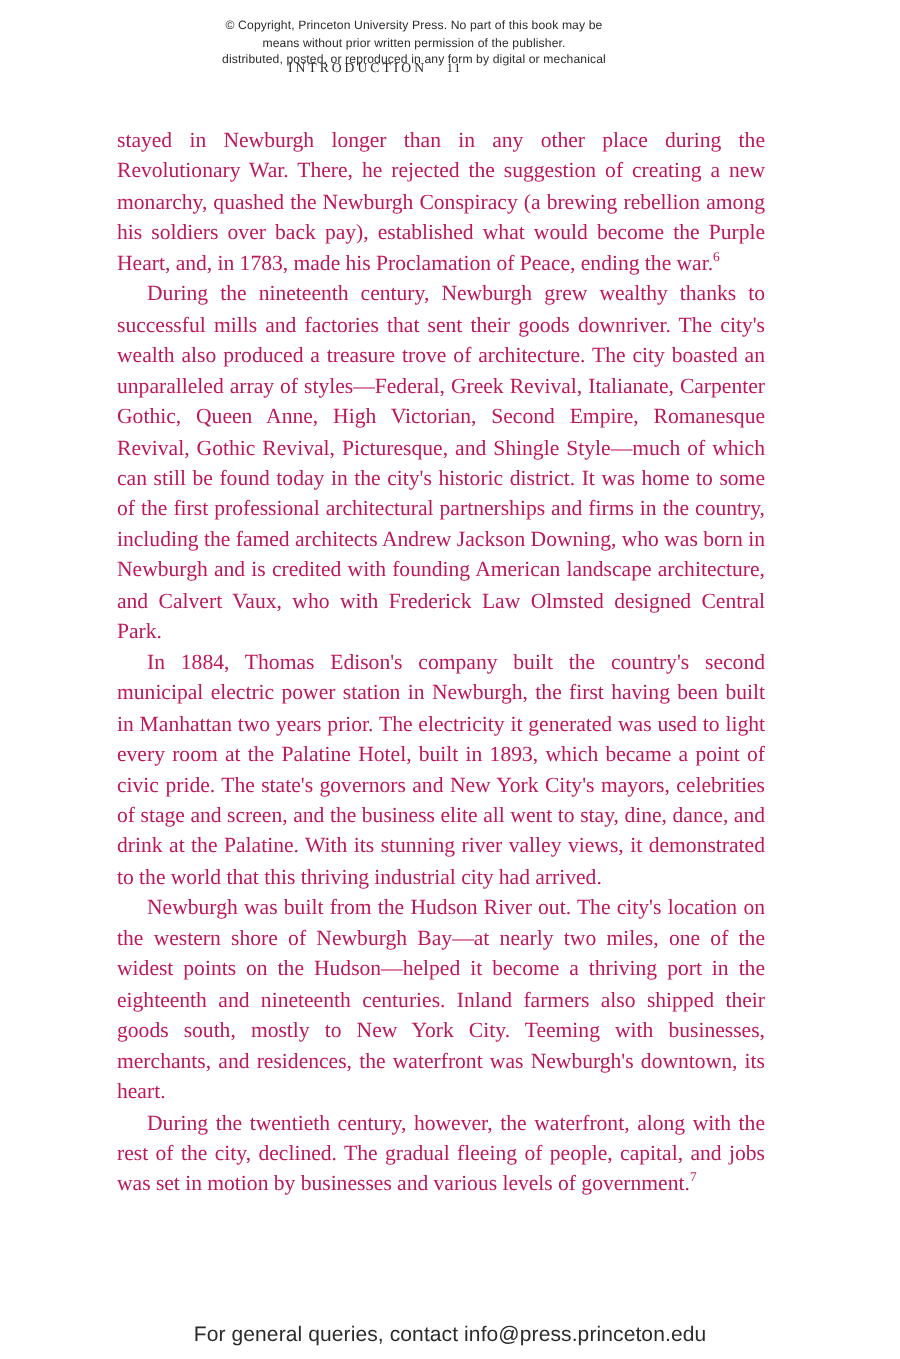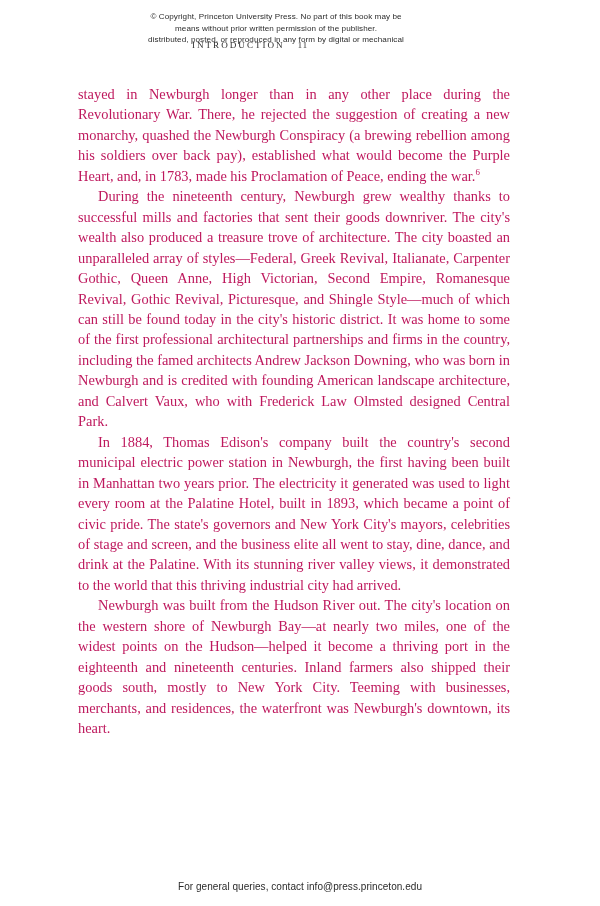--- a/index.html
+++ b/index.html
@@ -79,21 +79,21 @@
   }
 
   
   .footer-note {
     position: absolute;
     left: 0;
     top: 881px;
     width: 600px;
     text-align: center;
     font-family: "Liberation Sans", "DejaVu Sans", sans-serif;
-    font-size: 10px;
+    font-size: 14px;
     color: #2b2b2b;
     letter-spacing: 0.005em;
     white-space: pre;
   }
 </style>
 </head>
 <body style="background: rgb(255, 255, 255); color: rgb(22, 22, 22); width: 600px; height: 906px;">
 
 <div class="copyright-block">
   <span class="cline">© Copyright, Princeton University Press. No part of this book may be</span>
@@ -101,15 +101,16 @@
   <span class="cline">distributed, posted, or reproduced in any form by digital or mechanical</span>
 </div>
 
 <div class="running-head"><span class="rh-title">Introduction</span><span class="rh-gap"></span><span class="rh-folio">11</span></div>
 
 <div class="text-column">
   <p class="body-paragraph">stayed in Newburgh longer than in any other place during the Revolutionary War. There, he rejected the suggestion of creating a new monarchy, quashed the Newburgh Conspiracy (a brewing rebellion among his soldiers over back pay), established what would become the Purple Heart, and, in 1783, made his Proclamation of Peace, ending the war.<sup>6</sup></p>
   <p class="body-paragraph indented">During the nineteenth century, Newburgh grew wealthy thanks to successful mills and factories that sent their goods downriver. The city's wealth also produced a treasure trove of architecture. The city boasted an unparalleled array of styles—Federal, Greek Revival, Italianate, Carpenter Gothic, Queen Anne, High Victorian, Second Empire, Romanesque Revival, Gothic Revival, Picturesque, and Shingle Style—much of which can still be found today in the city's historic district. It was home to some of the first professional architectural partnerships and firms in the country, including the famed architects Andrew Jackson Downing, who was born in Newburgh and is credited with founding American landscape architecture, and Calvert Vaux, who with Frederick Law Olmsted designed Central Park.</p>
   <p class="body-paragraph indented">In 1884, Thomas Edison's company built the country's second municipal electric power station in Newburgh, the first having been built in Manhattan two years prior. The electricity it generated was used to light every room at the Palatine Hotel, built in 1893, which became a point of civic pride. The state's governors and New York City's mayors, celebrities of stage and screen, and the business elite all went to stay, dine, dance, and drink at the Palatine. With its stunning river valley views, it demonstrated to the world that this thriving industrial city had arrived.</p>
   <p class="body-paragraph indented">Newburgh was built from the Hudson River out. The city's location on the western shore of Newburgh Bay—at nearly two miles, one of the widest points on the Hudson—helped it become a thriving port in the eighteenth and nineteenth centuries. Inland farmers also shipped their goods south, mostly to New York City. Teeming with businesses, merchants, and residences, the waterfront was Newburgh's downtown, its heart.</p>
+  <p class="body-paragraph indented">During the twentieth century, however, the waterfront, along with the rest of the city, declined. The gradual fleeing of people, capital, and jobs was set in motion by businesses and various levels of government.<sup>7</sup></p>
 </div>
 
 <div class="footer-note">For general queries, contact info@press.princeton.edu</div>
 
 </body></html>

